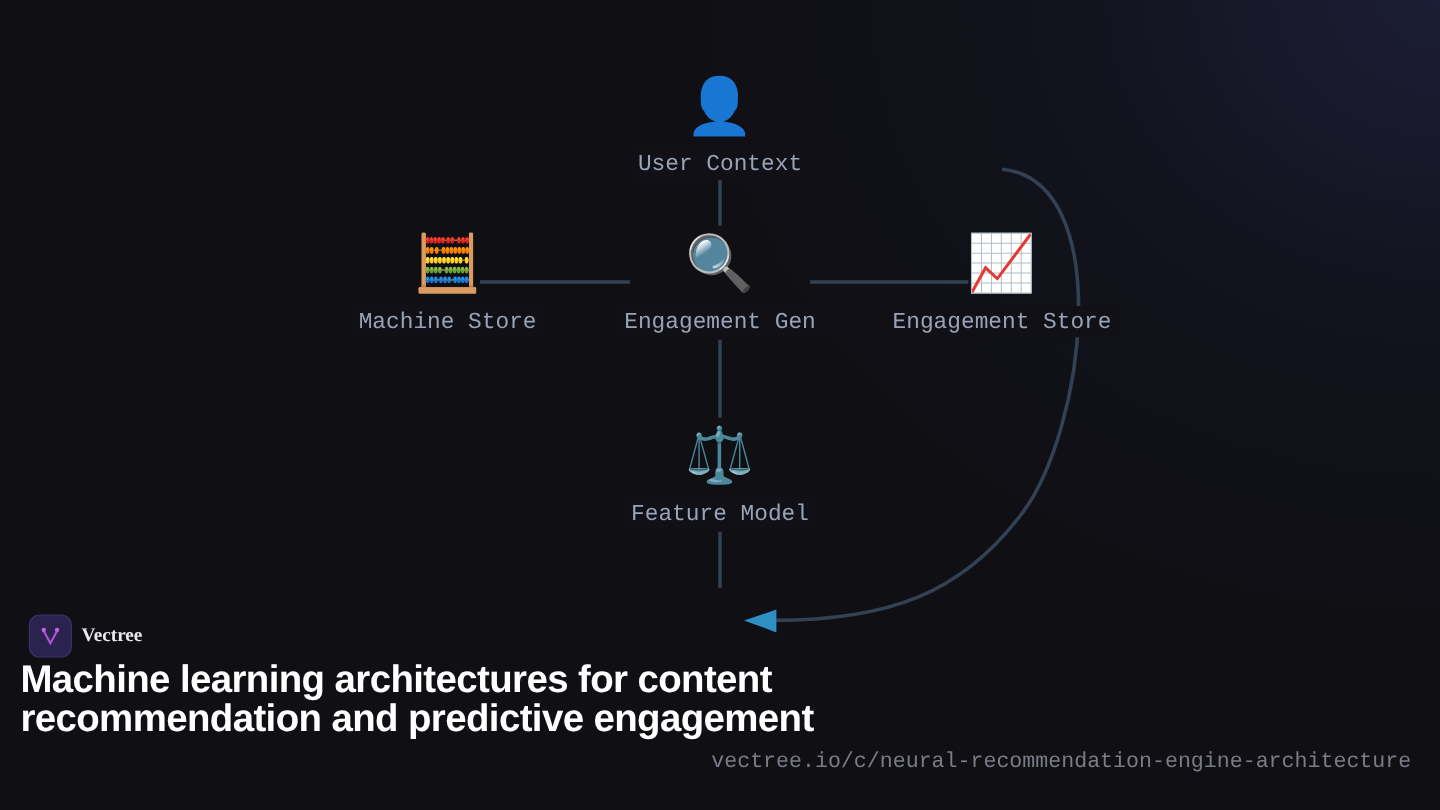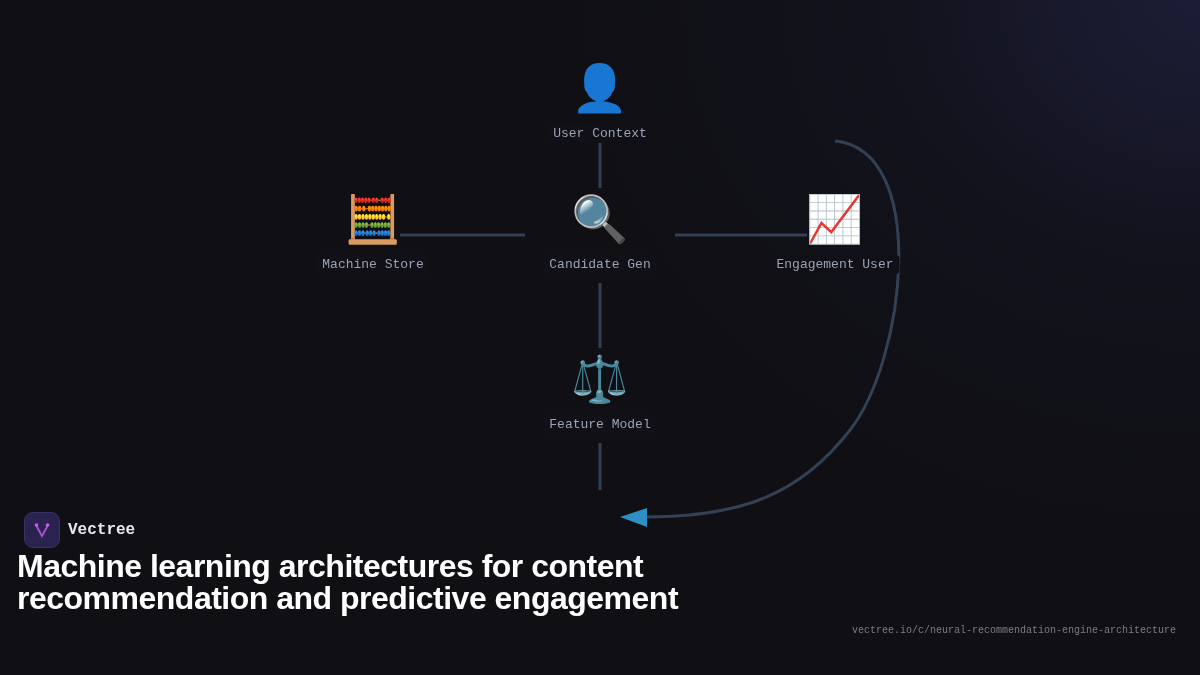--- a/index.html
+++ b/index.html
@@ -9,36 +9,36 @@
     font-family: "Liberation Mono", "DejaVu Sans Mono", monospace;
   }
   .bg-glow {
     position:absolute; inset:0;
     background: radial-gradient(ellipse 620px 520px at 1200px 0px, rgba(30,32,60,0.85) 0%, rgba(22,22,38,0.5) 50%, rgba(15,15,20,0) 100%);
   }
   svg.edges { position:absolute; left:0; top:0; }
   .node { position:absolute; text-align:center; transform:translateX(-50%); }
   .node .icon { font-size:46px; line-height:56px; height:56px; display:block; font-family: "DejaVu Sans", sans-serif; }
   .node .label {
-    display:inline-block; margin-top:8px; font-size:13px; color:#9aa3b5;
+    display:inline-block; margin-top:8px; font-size:19px; color:#9aa3b5;
     background:#101016; padding:2px 6px; border-radius:4px; white-space:nowrap;
   }
   .brand { position:absolute; left:24px; top:512px; display:flex; align-items:center; gap:8px; }
   .brand-logo {
     width:34px; height:34px; border-radius:9px; background:#2a2350;
     border:1px solid #3a3266; display:flex; align-items:center; justify-content:center;
   }
-  .brand-name { font-family:Liberation Mono, monospace; font-weight:bold; font-size:16px; color:#e8e8ee; }
+  .brand-name { font-family:Liberation Serif, serif; font-weight:bold; font-size:16px; color:#e8e8ee; }
   .title {
     position:absolute; left:17px; top:550px; width:700px; margin:0;
     font-family:Liberation Sans, sans-serif; font-weight:bold; font-size:32px;
     line-height:32px; color:#ffffff; letter-spacing:-0.5px;
   }
   .url {
-    position:absolute; right:24px; top:625px; font-size:10px; color:#7a7d88;
+    position:absolute; right:24px; top:625px; font-size:18px; color:#7a7d88;
     font-family:"Liberation Mono", monospace;
   }
 </style>
 </head>
 <body>
 
 <div class="bg-glow"></div>
 
 <svg class="edges" width="1200" height="675">
   <line x1="600" y1="124" x2="600" y2="188" stroke="#334155" stroke-width="3"></line>
@@ -55,26 +55,26 @@
   <span class="label">User Context</span>
 </div>
 
 <div class="node" style="left:373px; top:191px;">
   <span class="icon">🧮</span>
   <span class="label">Machine Store</span>
 </div>
 
 <div class="node" style="left:600px; top:191px;">
   <span class="icon">🔍</span>
-  <span class="label">Candidate Gen</span>
+  <span class="label">Engagement Gen</span>
 </div>
 
 <div class="node" style="left:835px; top:191px;">
   <span class="icon">📈</span>
-  <span class="label">Engagement User</span>
+  <span class="label">Engagement Store</span>
 </div>
 
 <div class="node" style="left:600px; top:351px;">
   <span class="icon">⚖️</span>
   <span class="label">Feature Model</span>
 </div>
 
 <div class="brand">
   <div class="brand-logo">
     <svg width="20" height="20" viewBox="0 0 20 20">

